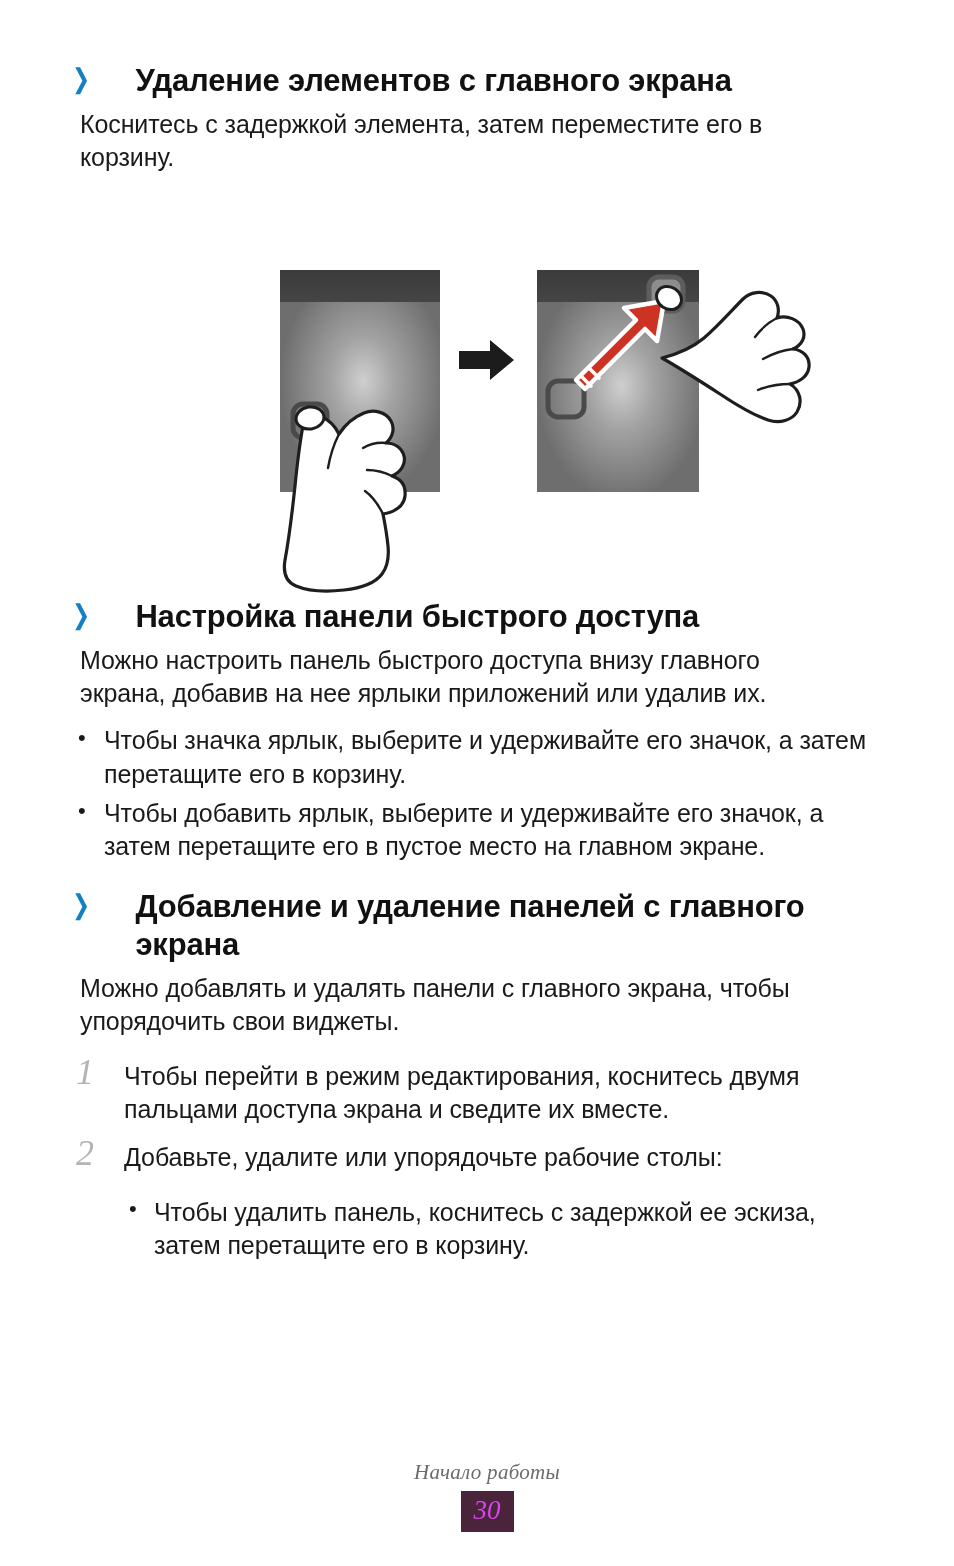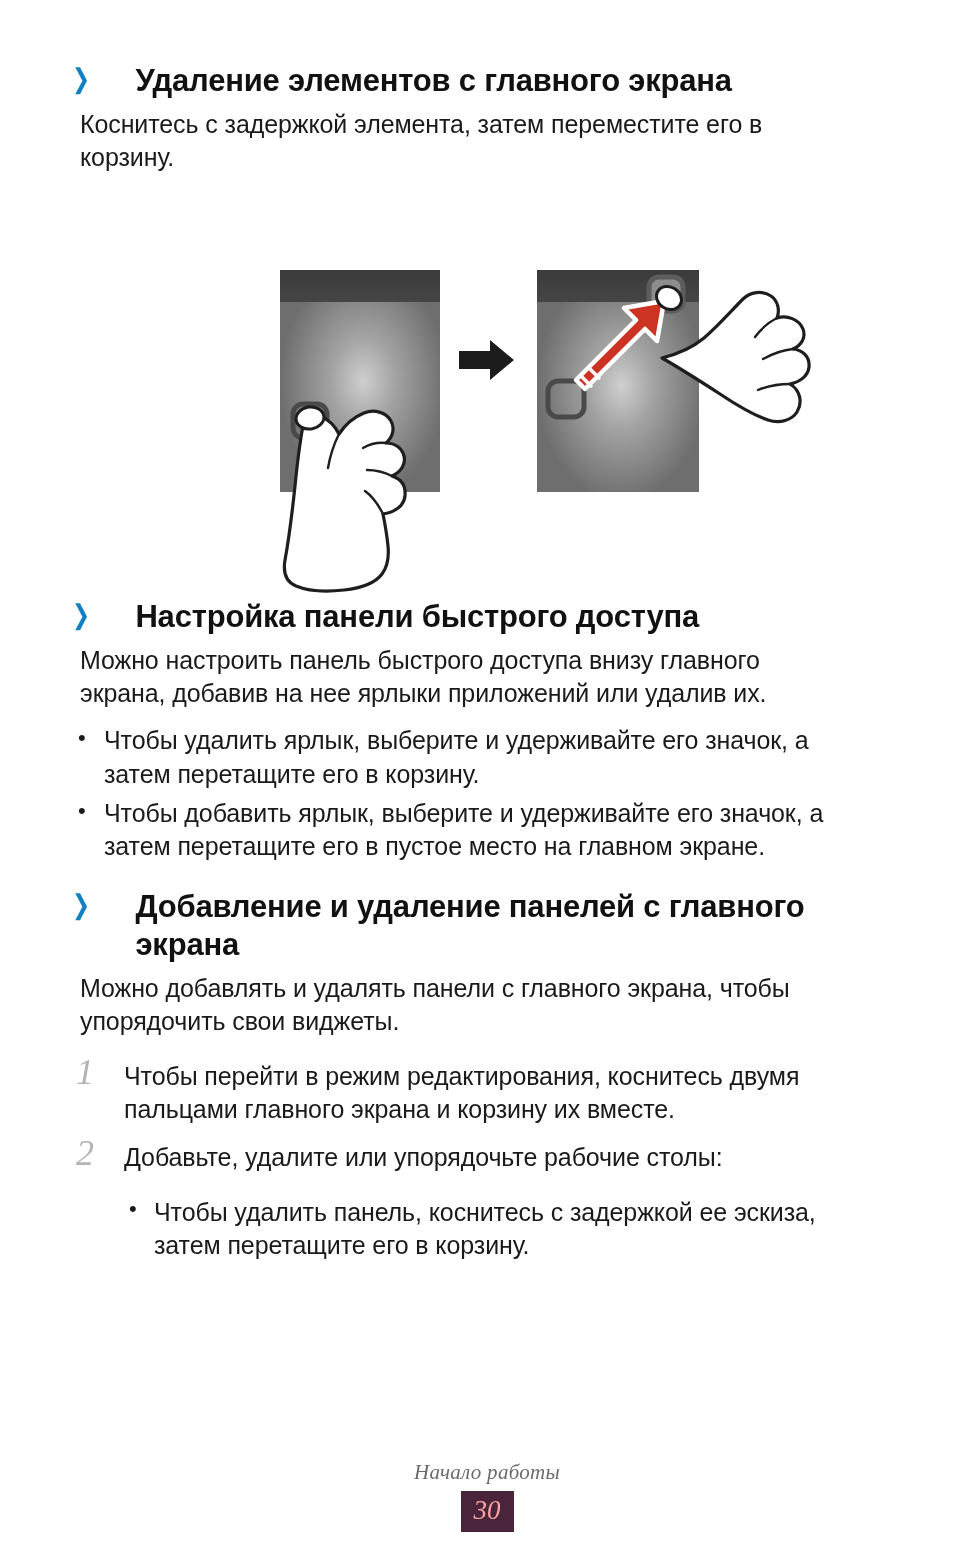--- a/index.html
+++ b/index.html
@@ -196,21 +196,21 @@
     font-family: "Liberation Serif", "DejaVu Serif", serif;
     font-style: italic;
     font-size: 21px;
     color: #6b6b6b;
     letter-spacing: 0.3px;
   }
   .page-badge {
     display: inline-block;
     margin-top: 6px;
     background: #49243a;
-    color: #fca5a5;
+    color: #d946ef;
     font-family: "Liberation Serif", "DejaVu Serif", serif;
     font-style: italic;
     font-size: 27px;
     line-height: 1;
     padding: 6px 13px 8px 13px;
   }
 
   .blk-1 { position: absolute; left: 0; top: 0; width: 810px; }
   .blk-2 { position: absolute; left: 0; top: 536px; width: 810px; }
   .blk-3 { position: absolute; left: 0; top: 826px; width: 810px; }
@@ -331,39 +331,39 @@
     </div>
 
     <div class="blk-2">
       <h2 class="section-heading">
         <span class="chev">❯</span>
         <span class="heading-text">Настройка панели быстрого доступа</span>
       </h2>
       <p class="para">Можно настроить панель быстрого доступа внизу главного экрана, добавив на нее ярлыки приложений или удалив их.</p>
 
       <ul class="bullets">
-        <li>Чтобы удалить ярлык, выберите и удерживайте его значок, а затем перетащите его в корзину.</li>
+        <li>Чтобы значка ярлык, выберите и удерживайте его значок, а затем перетащите его в корзину.</li>
         <li>Чтобы добавить ярлык, выберите и удерживайте его значок, а затем перетащите его в пустое место на главном экране.</li>
       </ul>
     </div>
 
     <div class="blk-3">
       <h2 class="section-heading">
         <span class="chev">❯</span>
         <span class="heading-text">
           <span>Добавление и удаление панелей с главного</span><br>
           <span>экрана</span>
         </span>
       </h2>
       <p class="para">Можно добавлять и удалять панели с главного экрана, чтобы упорядочить свои виджеты.</p>
 
       <ol class="steps">
         <li class="step">
           <span class="step-num">1</span>
-          <div class="step-text">Чтобы перейти в режим редактирования, коснитесь двумя пальцами главного экрана и корзину их вместе.</div>
+          <div class="step-text">Чтобы перейти в режим редактирования, коснитесь двумя пальцами доступа экрана и сведите их вместе.</div>
         </li>
 
         <li class="step">
           <span class="step-num">2</span>
           <div class="step-text">Добавьте, удалите или упорядочьте рабочие столы:</div>
 
           <ul class="sub-bullets">
             <li>
               <span>Чтобы удалить панель, коснитесь с задержкой ее эскиза, затем перетащите его в корзину.</span>
             </li>

